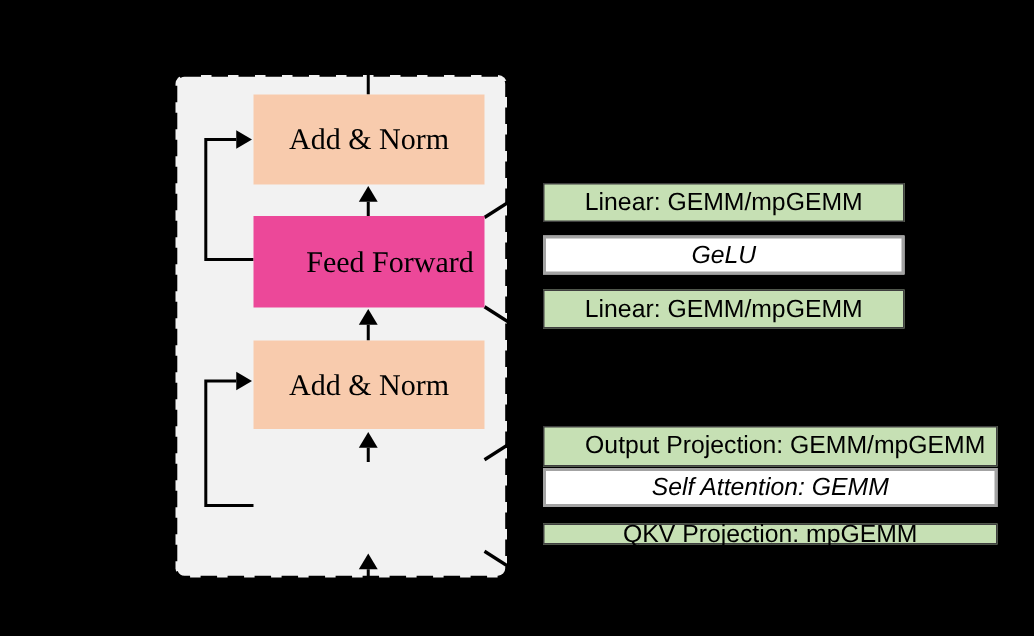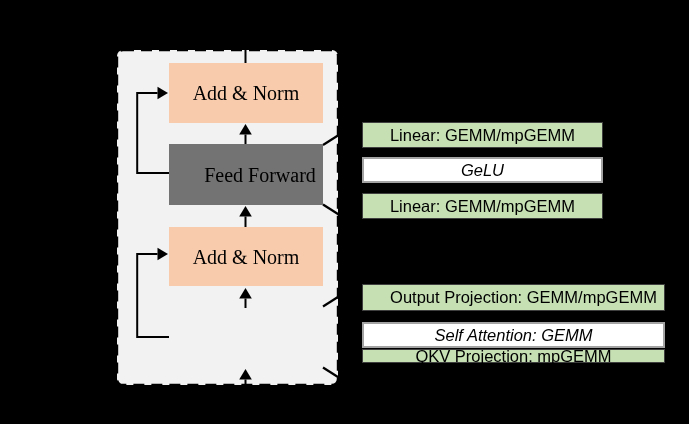--- a/index.html
+++ b/index.html
@@ -14,21 +14,21 @@
   .ahead   { fill:#000; stroke:none; }
 
   .box {
     position:absolute; box-sizing:border-box;
     display:flex; align-items:center; justify-content:center;
     text-align:center;
   }
   .block { left:169px; width:154px; font-size:20px; line-height:1.3; }
   .block .lbl { display:inline-block; max-width:112px;font-family:Liberation Serif, serif; }
   .fill-orange { background:#F8CBAD; }
-  .fill-green  { background:#737373;padding-left:28px; }
+  .fill-green  { background:#ec4899;padding-left:28px; }
 
   .op { font-size:16.5px; line-height:1; white-space:nowrap; }
   .op-green { background:#C6E0B4; border:1.6px solid #3F3F3F; }
   .op-white { background:#FFFFFF; border:2px solid #a3a3a3;font-style:italic; }
 
   .g1 { left:362px; width:241px; }
   .g2 { left:362px; width:303px; }
 </style>
 </head>
 <body>
@@ -89,20 +89,20 @@
   <div class="box op op-white g1" style="top:157px; height:26px;">
     <span>GeLU</span>
   </div>
   <div class="box op op-green g1" style="top:193px; height:26px;">
     <span>Linear: GEMM/mpGEMM</span>
   </div>
 
   <div class="box op op-green g2" style="top:284px; height:27px;padding-left:20px;">
     <span>Output Projection: GEMM/mpGEMM</span>
   </div>
-  <div class="box op op-white g2" style="top:322px; height:26px;">
+  <div class="box op op-white g2" style="top:312px; height:26px;">
     <span>Self Attention: GEMM</span>
   </div>
   <div class="box op op-green g2" style="top:349px; height:14px;">
     <span>QKV Projection: mpGEMM</span>
   </div>
 
 </div>
 
 </body></html>

